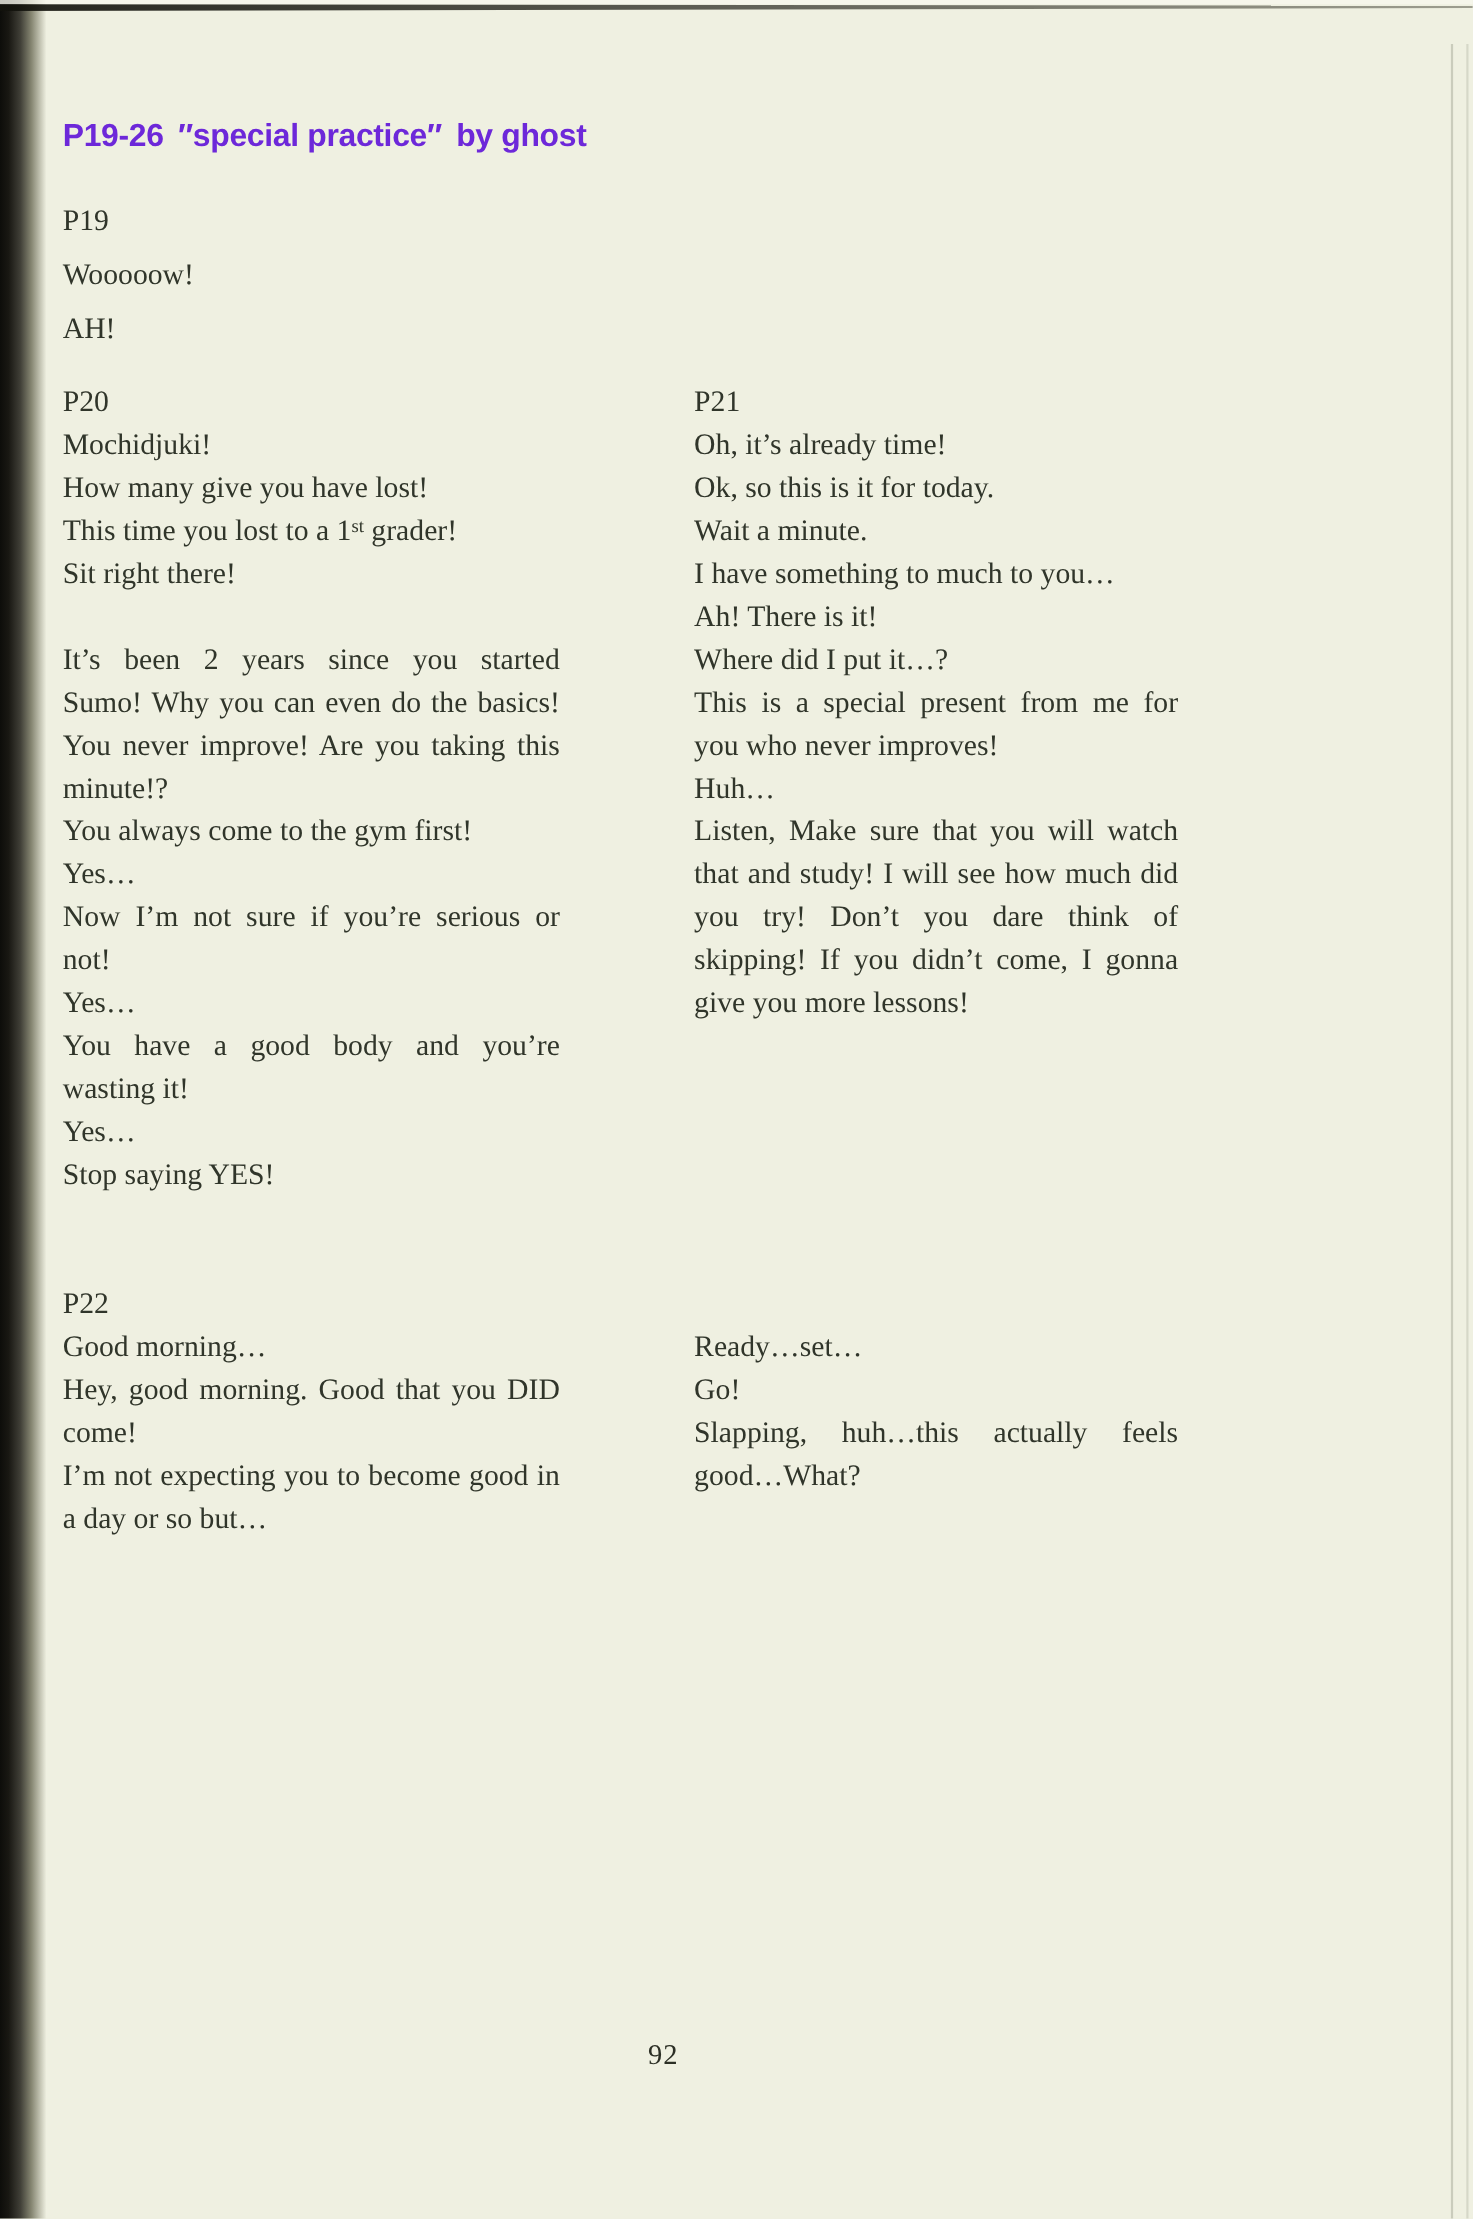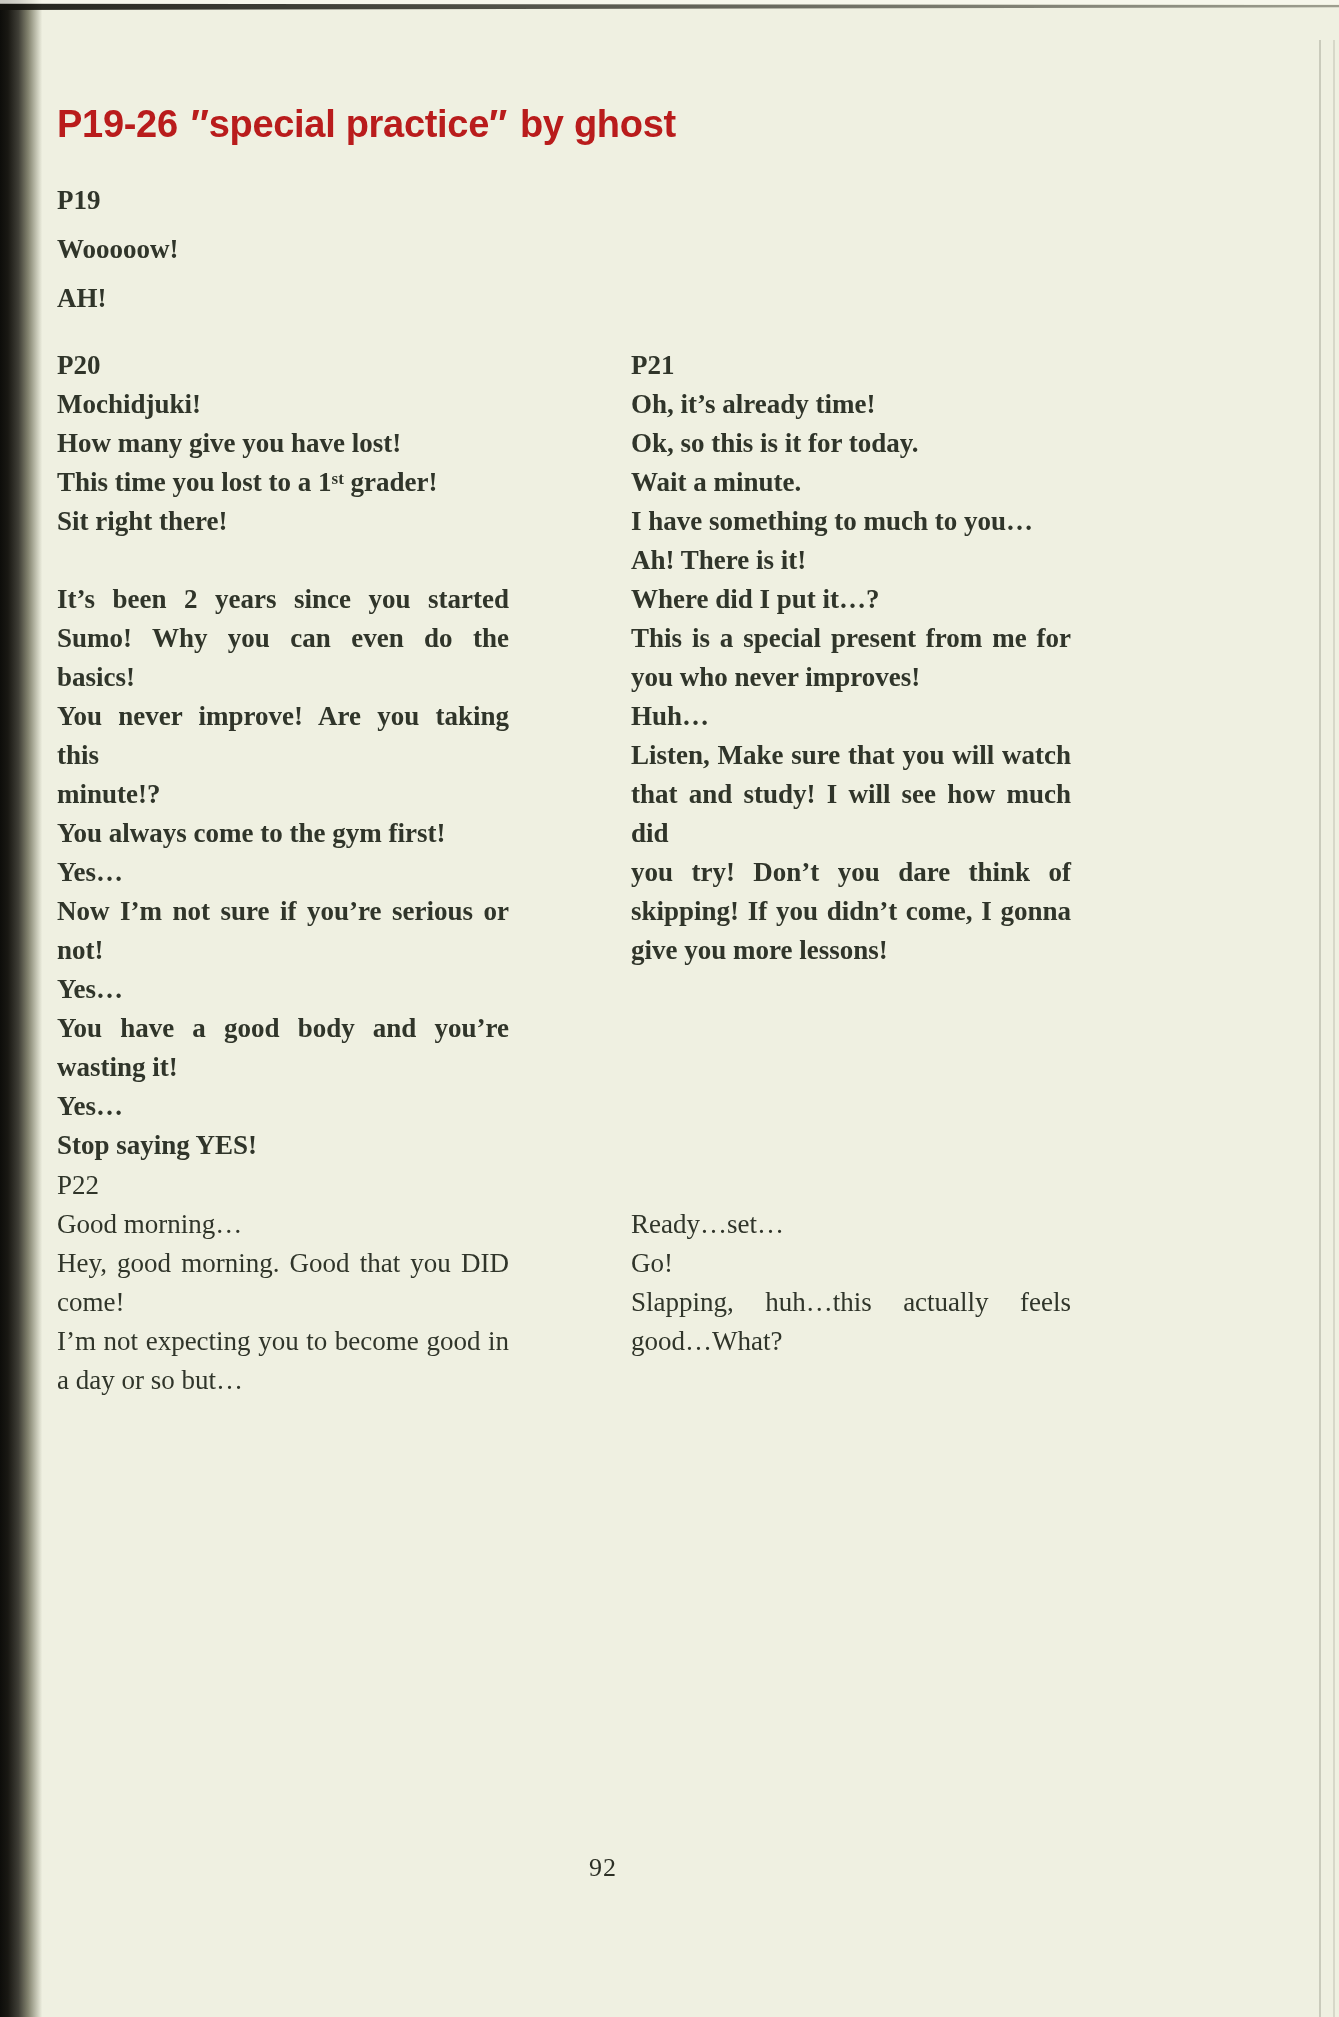--- a/index.html
+++ b/index.html
@@ -26,27 +26,27 @@
   }
   .right-edges{
     position:absolute;top:40px;bottom:0;right:4px;width:12px;
     border-left:2px solid rgba(158,160,145,0.45);
     border-right:2px solid rgba(170,172,156,0.35);
   }
   
   .title{
     position:absolute;left:57px;top:106px;
     font-family:"Liberation Sans", sans-serif;
-    font-weight:bold;font-size:38px;line-height:36px;
-    color:#b91c1c;letter-spacing:-0.3px;
+    font-weight:bold;font-size:29px;line-height:36px;
+    color:#6d28d9;letter-spacing:-0.3px;
     white-space:nowrap;
   }
   .title .gap{margin-left:13px;}
   .block p, .col p{
-    margin:0;font-size:27px;line-height:39px;font-weight:bold;
+    margin:0;font-size:27px;line-height:39px;
   }
   .p19{position:absolute;left:57px;top:176px;}
   .p19 p{margin:0;font-size:27px;line-height:49px;}
   .col{position:absolute;top:346px;}
   .col-left{left:57px;width:452px;}
   .col-right{left:631px;width:440px;}
   .p22-left{position:absolute;left:57px;top:1166px;width:452px;}
   .p22-right{position:absolute;left:631px;top:1205px;width:440px;}
   .p22-left p,.p22-right p{margin:0;font-size:27px;line-height:39px;}
   .j{text-align:justify;text-align-last:justify;}

